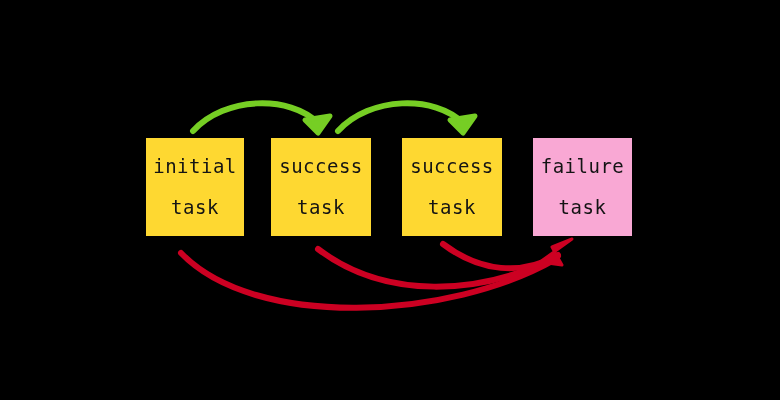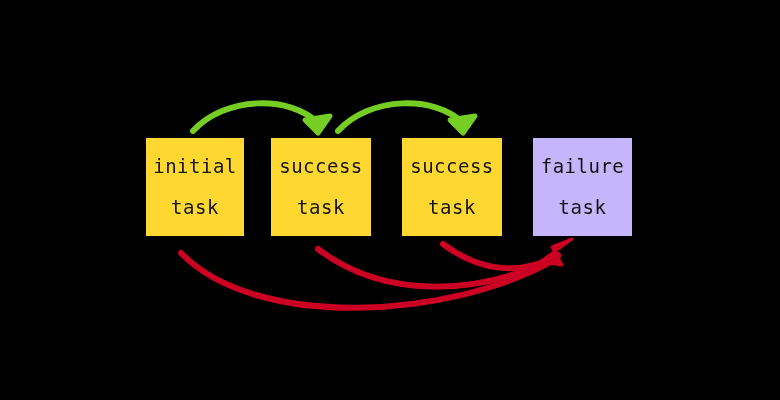--- a/index.html
+++ b/index.html
@@ -78,18 +78,18 @@
   <div class="task-node" id="node-1" style="left: 271px; top: 138px; width: 100px; height: 98px; background: rgb(254, 216, 49); color: rgb(20, 20, 20);">
     <span class="line1">success</span>
     <span class="line2">task</span>
   </div>
 
   <div class="task-node" id="node-2" style="left: 402px; top: 138px; width: 100px; height: 98px; background: rgb(254, 216, 49); color: rgb(20, 20, 20);">
     <span class="line1">success</span>
     <span class="line2">task</span>
   </div>
 
-  <div class="task-node" id="node-3" style="left: 533px; top: 138px; width: 99px; height: 98px; background: #c4b5fd; color: rgb(20, 20, 20);">
+  <div class="task-node" id="node-3" style="left: 533px; top: 138px; width: 99px; height: 98px; background: #f9a8d4; color: rgb(20, 20, 20);">
     <span class="line1">failure</span>
     <span class="line2">task</span>
   </div>
 
 </div>
 
 </body></html>

